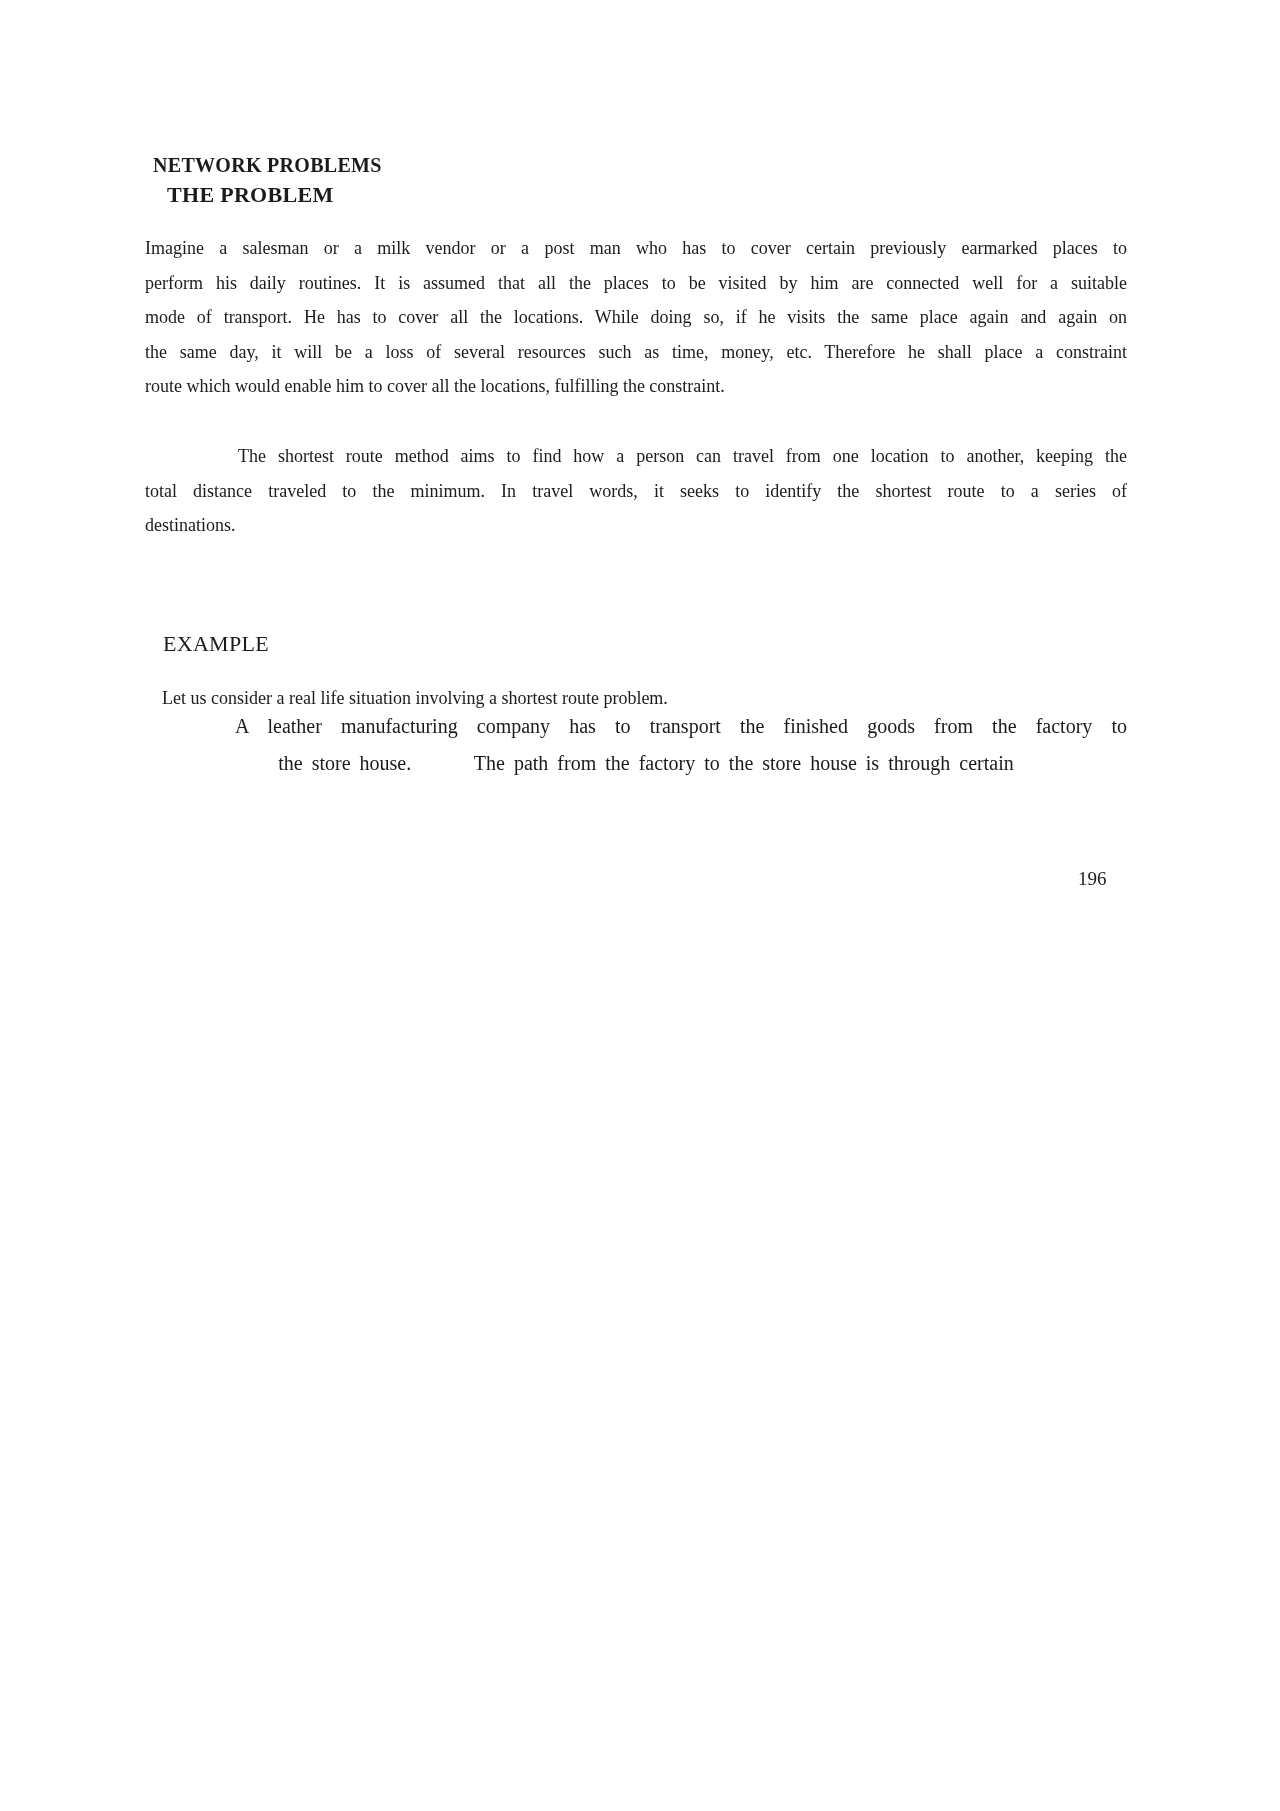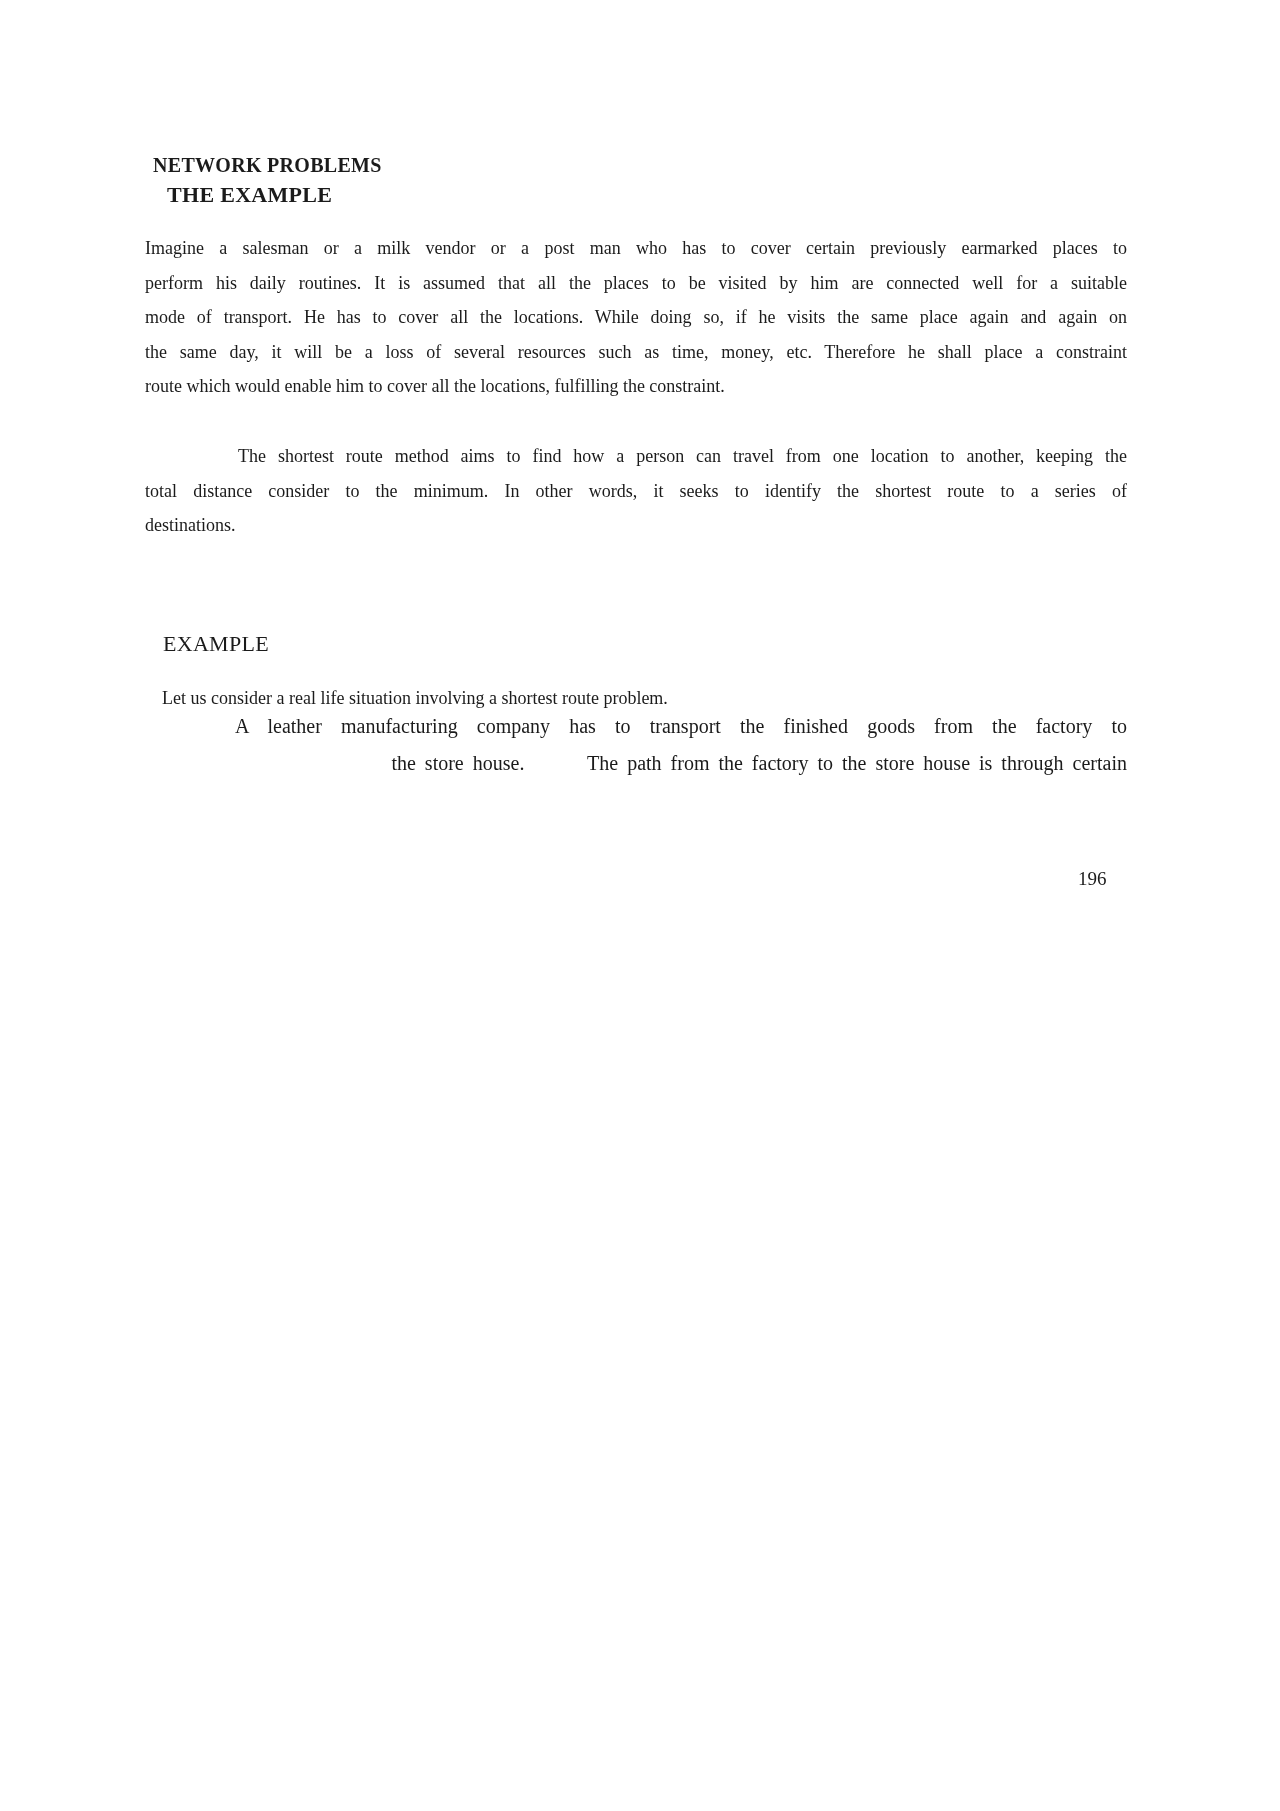--- a/index.html
+++ b/index.html
@@ -85,50 +85,50 @@
     width: 962px;
     font-size: 20px;
     line-height: 37px;
     word-spacing: 4px;
   }
   .para-example .line-indent {
     text-indent: 70px;
   }
   .line-pre {
     white-space: pre;
-    text-align: right;
+    text-align: center;
   }
   .page-number {
     position: absolute;
     top: 867px;
     left: 1078px;
     font-size: 19px;
     line-height: 24px;
   }
 </style>
 </head>
 <body>
 
 <div class="page">
 
   <div class="h-primary">NETWORK PROBLEMS</div>
 
-  <div class="h-secondary">THE EXAMPLE</div>
+  <div class="h-secondary">THE PROBLEM</div>
 
   <div class="para para-problem">
     <div class="line-fill">Imagine a salesman or a milk vendor or a post man who has to cover certain previously earmarked places to</div>
     <div class="line-fill">perform his daily routines. It is assumed that all the places to be visited by him are connected well for a suitable</div>
     <div class="line-fill">mode of transport. He has to cover all the locations. While doing so, if he visits the same place again and again on</div>
     <div class="line-fill">the same day, it will be a loss of several resources such as time,  money,  etc. Therefore he shall place a constraint</div>
     <div class="line-last">route which would enable him to cover all the locations, fulfilling the constraint.</div>
   </div>
 
   <div class="para para-shortest">
     <div class="line-fill line-indent">The shortest route method aims to find how a person can travel from one location to another, keeping the</div>
-    <div class="line-fill">total distance consider to the minimum.  In other words, it seeks to identify the shortest route to a series of</div>
+    <div class="line-fill">total distance traveled to the minimum.  In travel words, it seeks to identify the shortest route to a series of</div>
     <div class="line-last">destinations.</div>
   </div>
 
   <div class="example-heading">EXAMPLE</div>
 
   <div class="example-intro">Let us consider a real life situation involving a shortest route problem.</div>
 
   <div class="para para-example">
     <div class="line-fill line-indent">A leather manufacturing company has to transport the finished goods from the factory to</div>
     <div class="line-pre">the store house.       The path from the factory to the store house is through certain</div>

